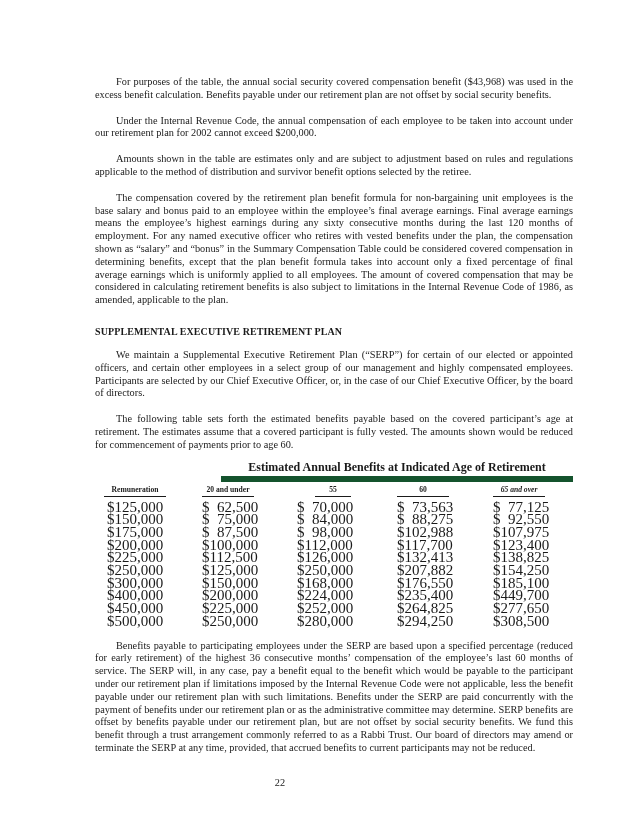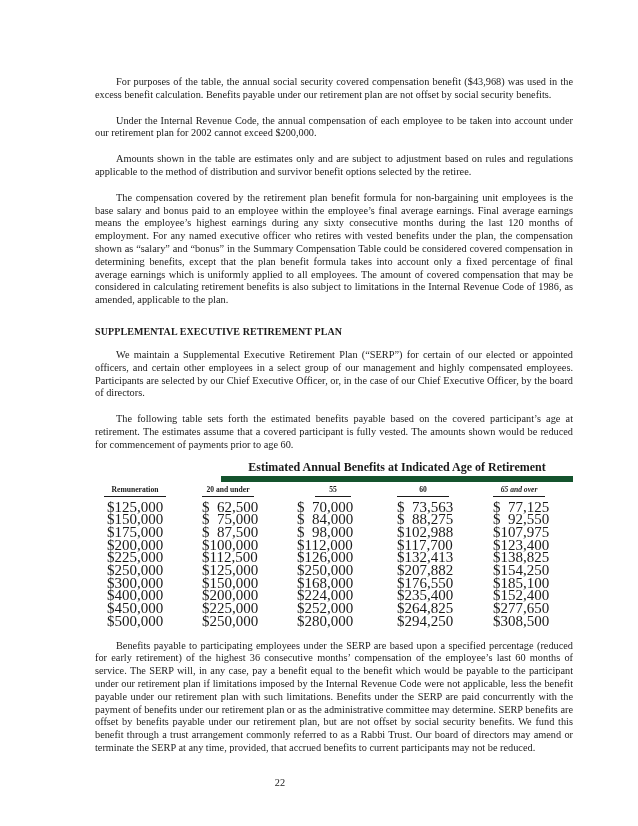--- a/index.html
+++ b/index.html
@@ -131,21 +131,21 @@
       <div class="cell c1">$150,000</div>
       <div class="cell c2">$168,000</div>
       <div class="cell c3">$176,550</div>
       <div class="cell c4">$185,100</div>
     </div>
     <div class="row body-row">
       <div class="cell c0">$400,000</div>
       <div class="cell c1">$200,000</div>
       <div class="cell c2">$224,000</div>
       <div class="cell c3">$235,400</div>
-      <div class="cell c4">$152,400</div>
+      <div class="cell c4">$449,700</div>
     </div>
     <div class="row body-row">
       <div class="cell c0">$450,000</div>
       <div class="cell c1">$225,000</div>
       <div class="cell c2">$252,000</div>
       <div class="cell c3">$264,825</div>
       <div class="cell c4">$277,650</div>
     </div>
     <div class="row body-row">
       <div class="cell c0">$500,000</div>

